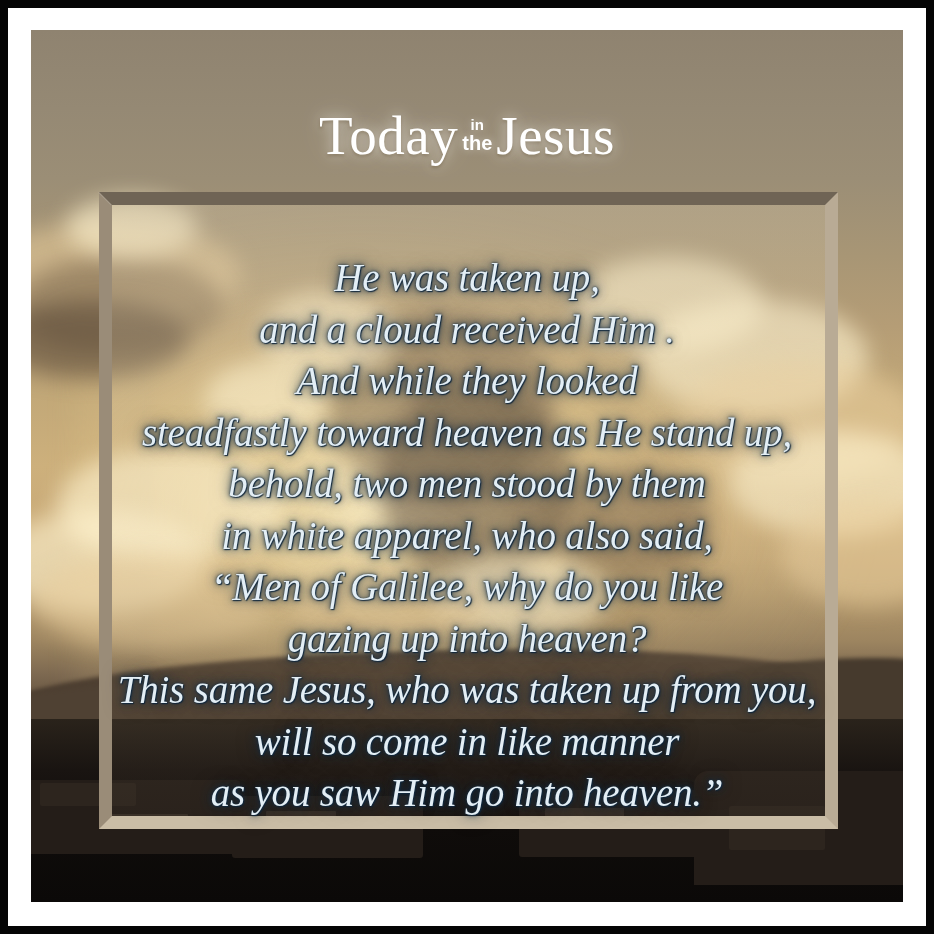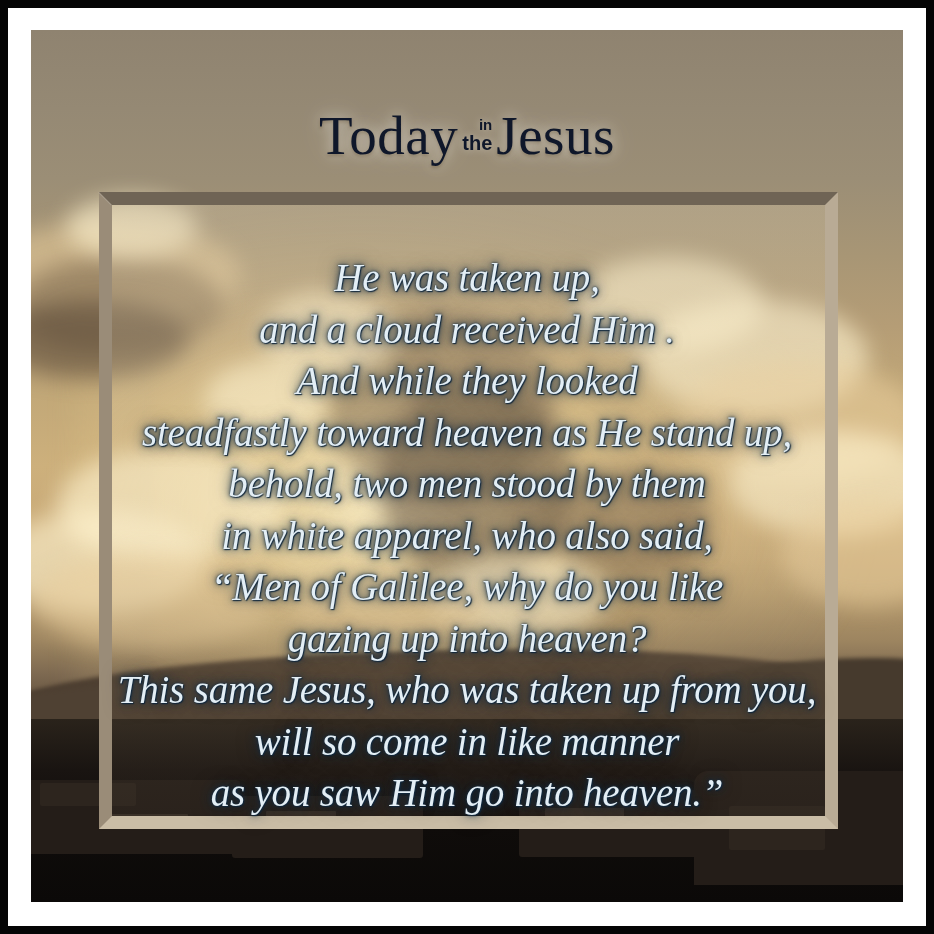--- a/index.html
+++ b/index.html
@@ -133,21 +133,21 @@
       rgba(120,104,82,.18) 78%,
       rgba(60,50,40,.26) 100%);
   }
   
   .mitre{position:absolute;background:rgba(255,255,255,.16);}
 
   
   #title{
     position:absolute;left:0;right:0;top:78px;
     text-align:center;
-    color:#0f172a;
+    color:#ffffff;
     font-family:"Liberation Serif",serif;
     font-size:55px;line-height:1;
     letter-spacing:.5px;
     text-shadow:0 0 14px rgba(255,255,255,.55),
                 0 0 30px rgba(255,255,255,.35),
                 0 2px 3px rgba(90,70,40,.45);
     white-space:nowrap;
     z-index:5;
   }
   #title .stack{
@@ -157,21 +157,21 @@
     font-size:15px;
     line-height:1.05;
     text-align:center;
     margin:0 4px 0 4px;
     position:relative;
     top:-4px;
     font-weight:600;
     letter-spacing:0;
     text-shadow:0 0 8px rgba(255,255,255,.45);
   }
-  #title .stack span{display:block;text-align:right;}
+  #title .stack span{display:block;}
   #title .stack .s-the{font-size:20px;}
 
   
   #verse{
     position:absolute;
     left:0;right:0;top:222px;
     text-align:center;
     z-index:6;
     padding:0 32px;
     box-sizing:border-box;

